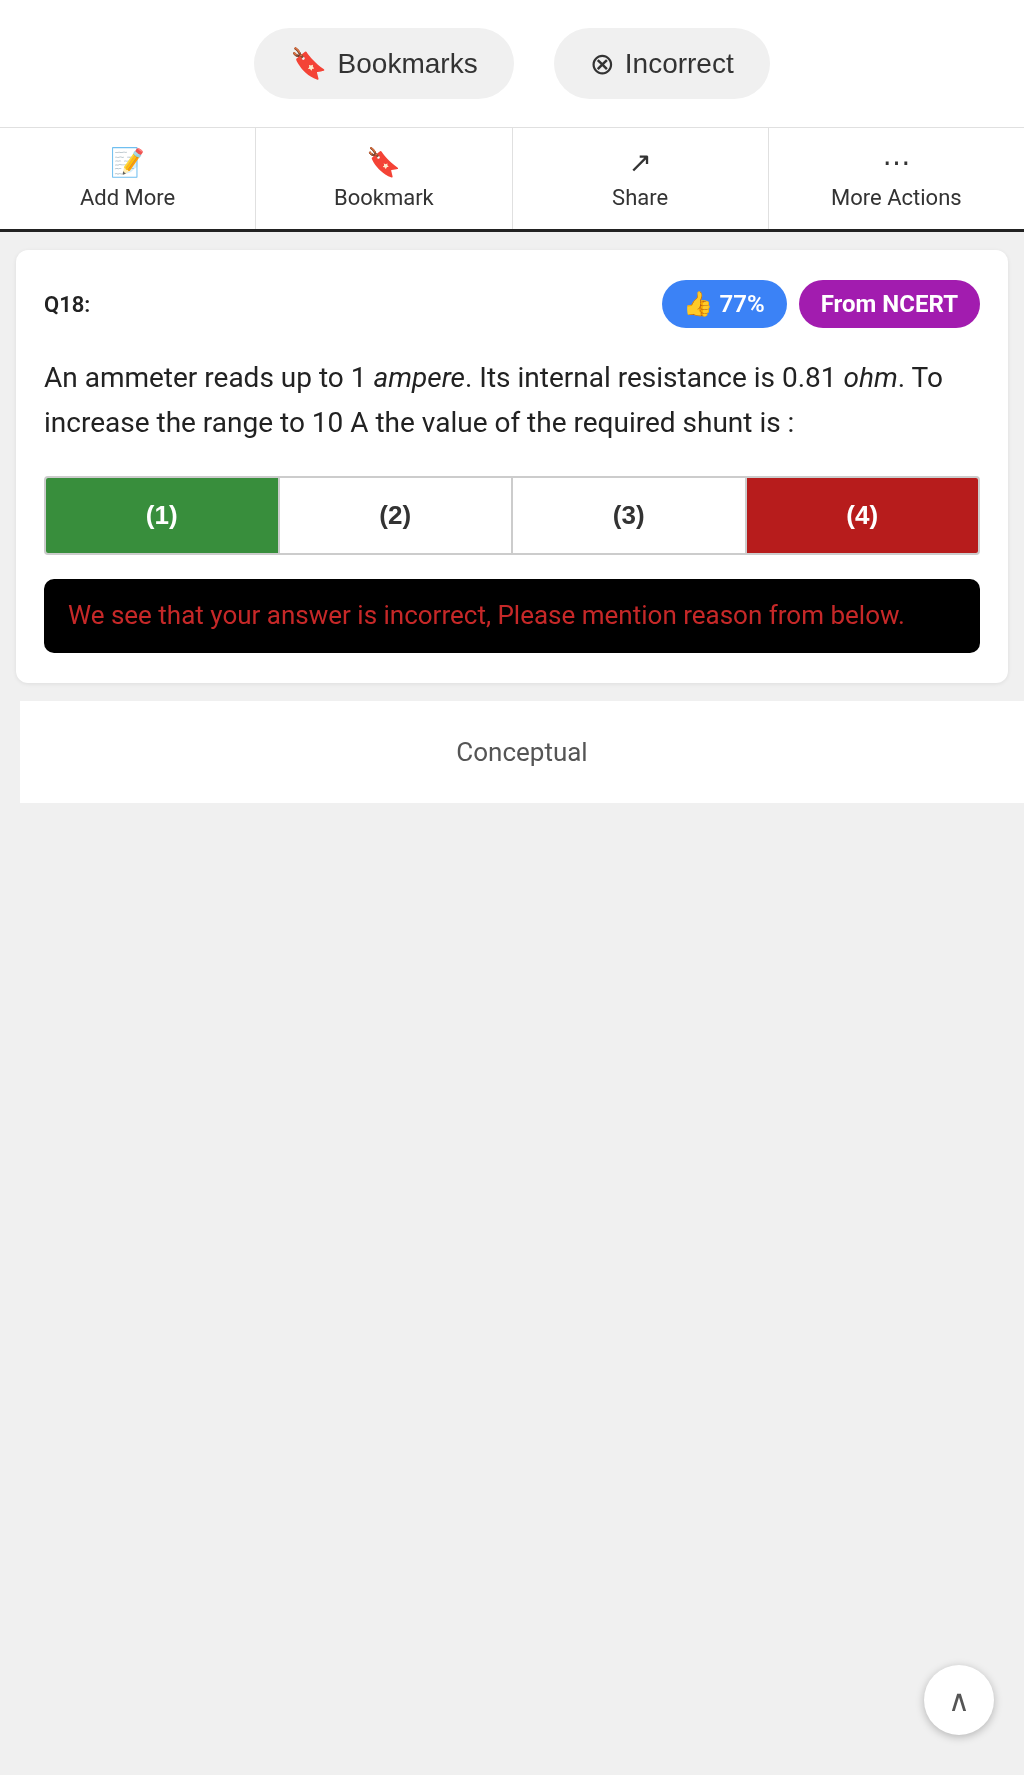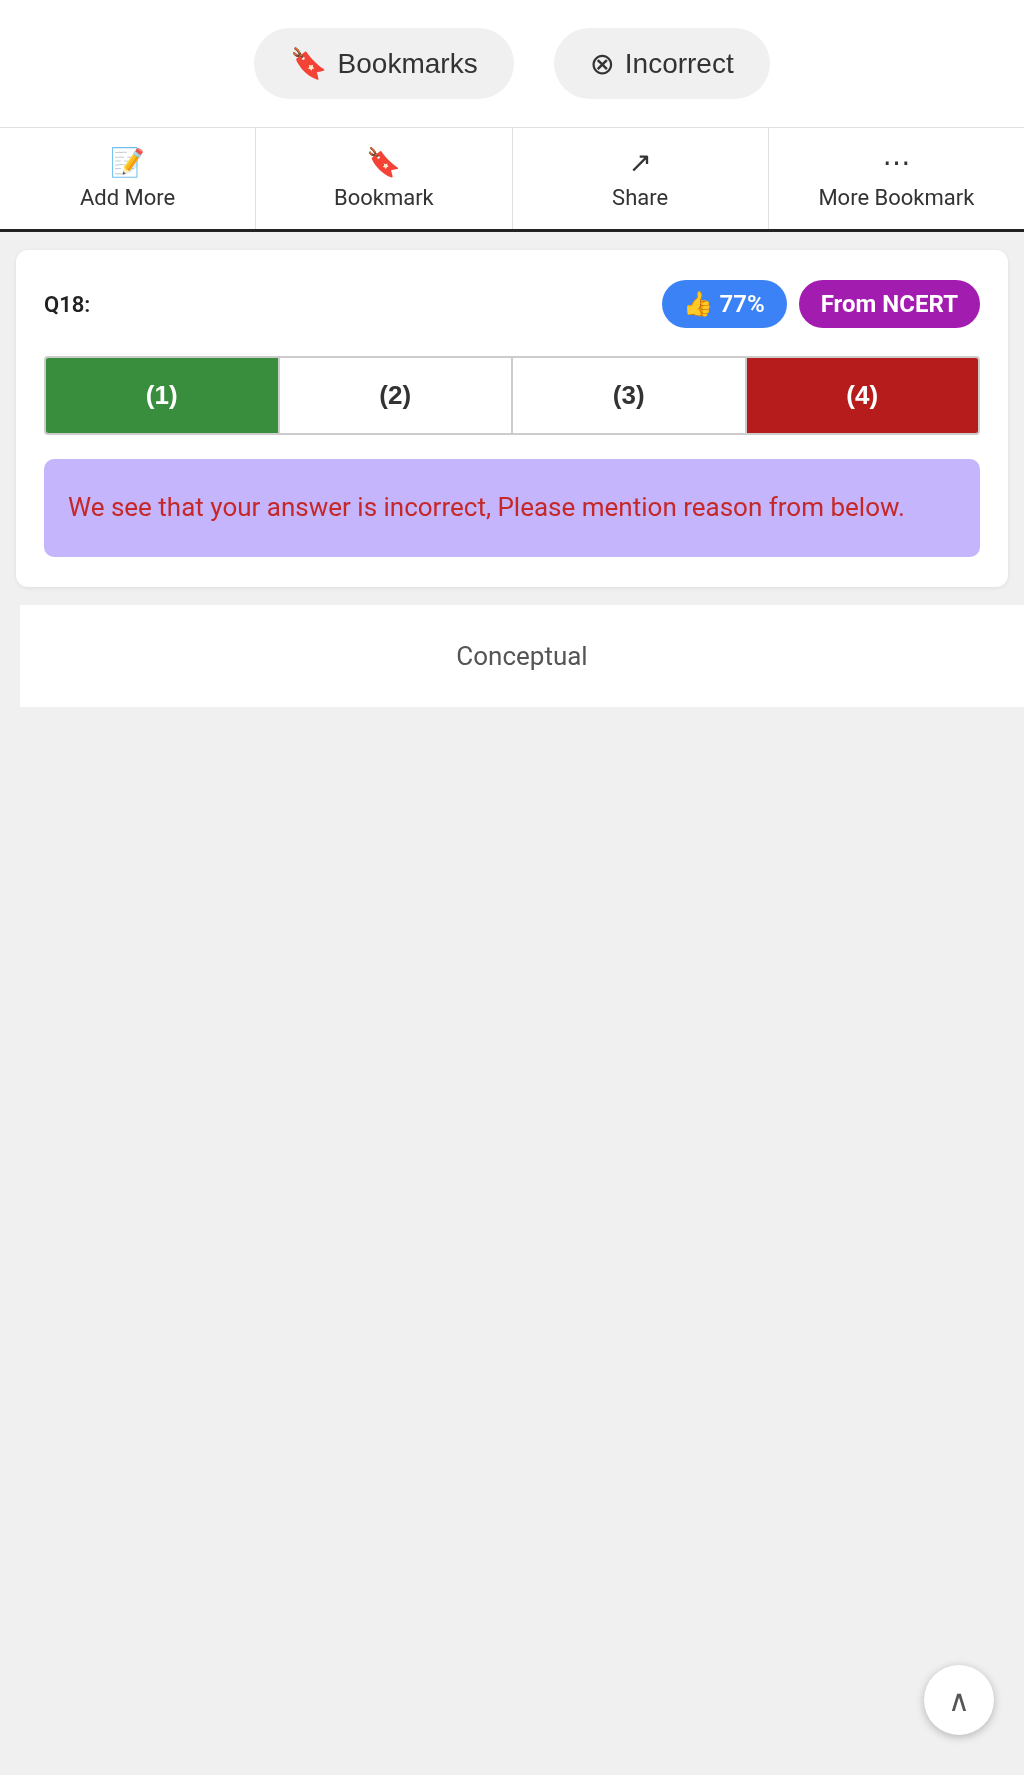--- a/index.html
+++ b/index.html
@@ -174,23 +174,23 @@
       background: #388e3c;
       color: #fff;
     }
 
     .answer-btn.incorrect {
       background: #b71c1c;
       color: #fff;
     }
 
     .feedback-box {
-      background: #c4b5fd;
+      background: #000000;
       border-radius: 10px;
-      padding: 28px 24px;
+      padding: 16px 24px;
       margin-top: 8px;
     }
 
     .feedback-text {
       font-size: 26px;
       color: #c62828;
       line-height: 1.6;
     }
 
     .scroll-up-btn {
@@ -243,34 +243,37 @@
   <div class="action-item">
     <span class="action-icon">🔖</span>
     <span class="action-label">Bookmark</span>
   </div>
   <div class="action-item">
     <span class="action-icon">↗</span>
     <span class="action-label">Share</span>
   </div>
   <div class="action-item">
     <span class="action-icon">⋯</span>
-    <span class="action-label">More Bookmark</span>
+    <span class="action-label">More Actions</span>
   </div>
 </div>
 
 <div class="question-card">
 
   <div class="question-header">
     <span class="question-number">Q18:</span>
     <div class="badges">
       <span class="badge-percent">👍 77%</span>
       <span class="badge-ncert">From NCERT</span>
     </div>
   </div>
 
+  <p class="question-text">
+    An ammeter reads up to 1 <em>ampere</em>. Its internal resistance is 0.81 <em>ohm</em>. To increase the range to 10 A the value of the required shunt is :
+  </p>
 
 
   <div class="answer-buttons">
     <button class="answer-btn correct">(1)</button>
     <button class="answer-btn">(2)</button>
     <button class="answer-btn">(3)</button>
     <button class="answer-btn incorrect">(4)</button>
   </div>
 
   <div class="feedback-box">

